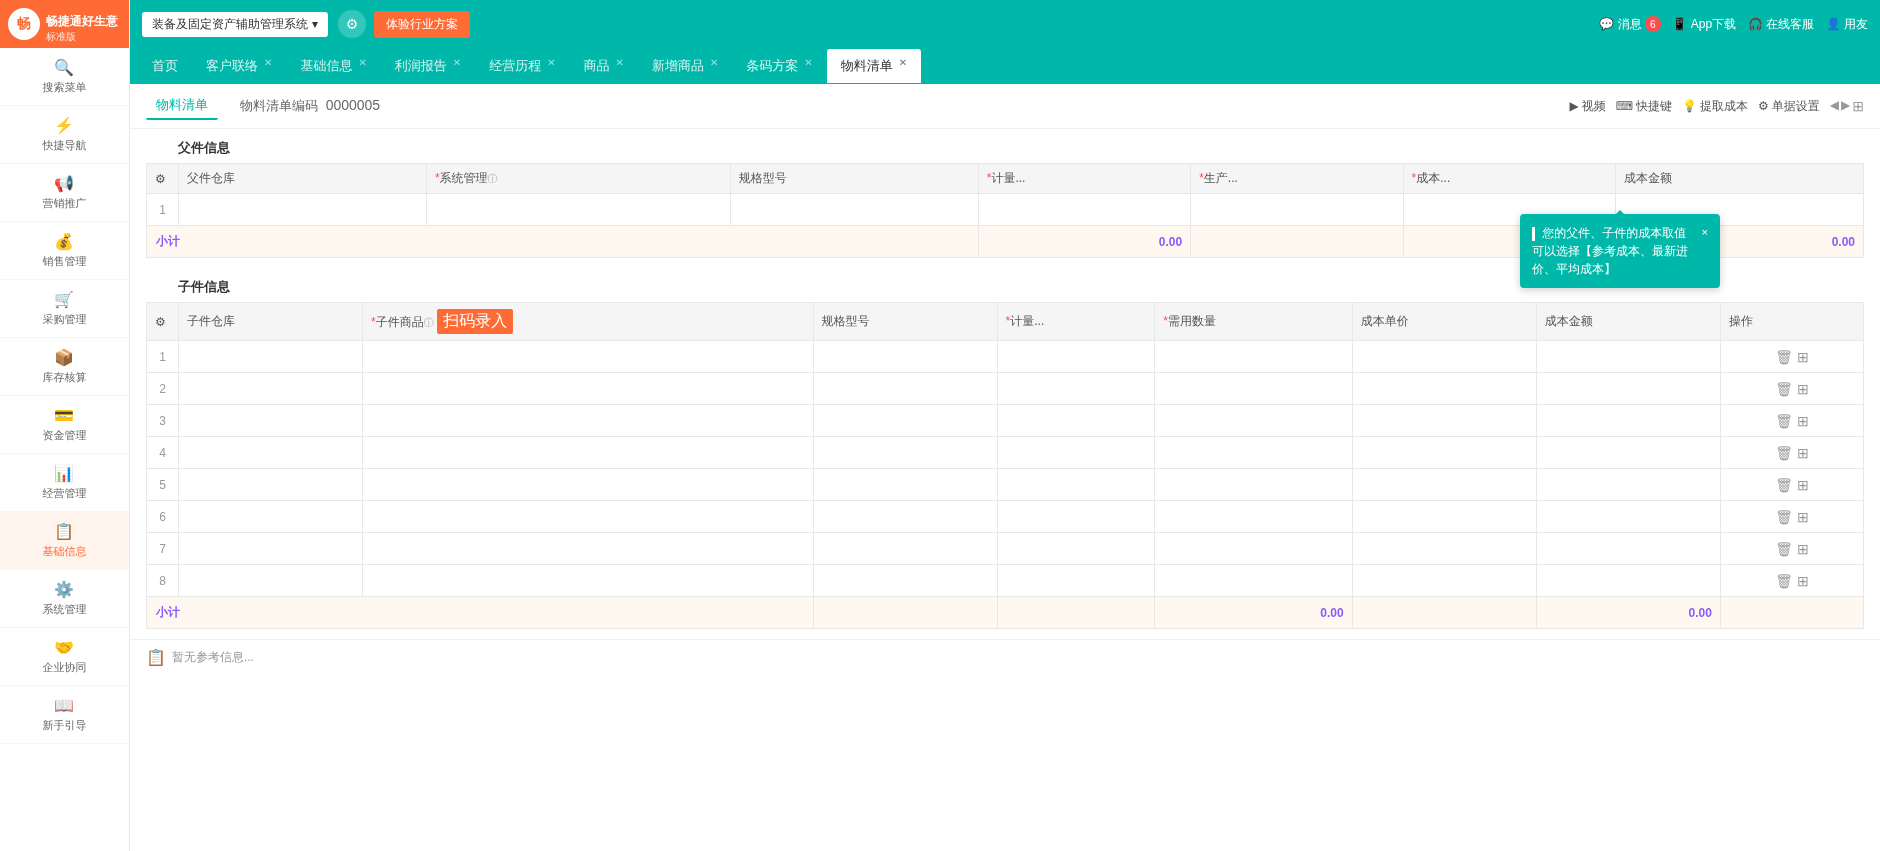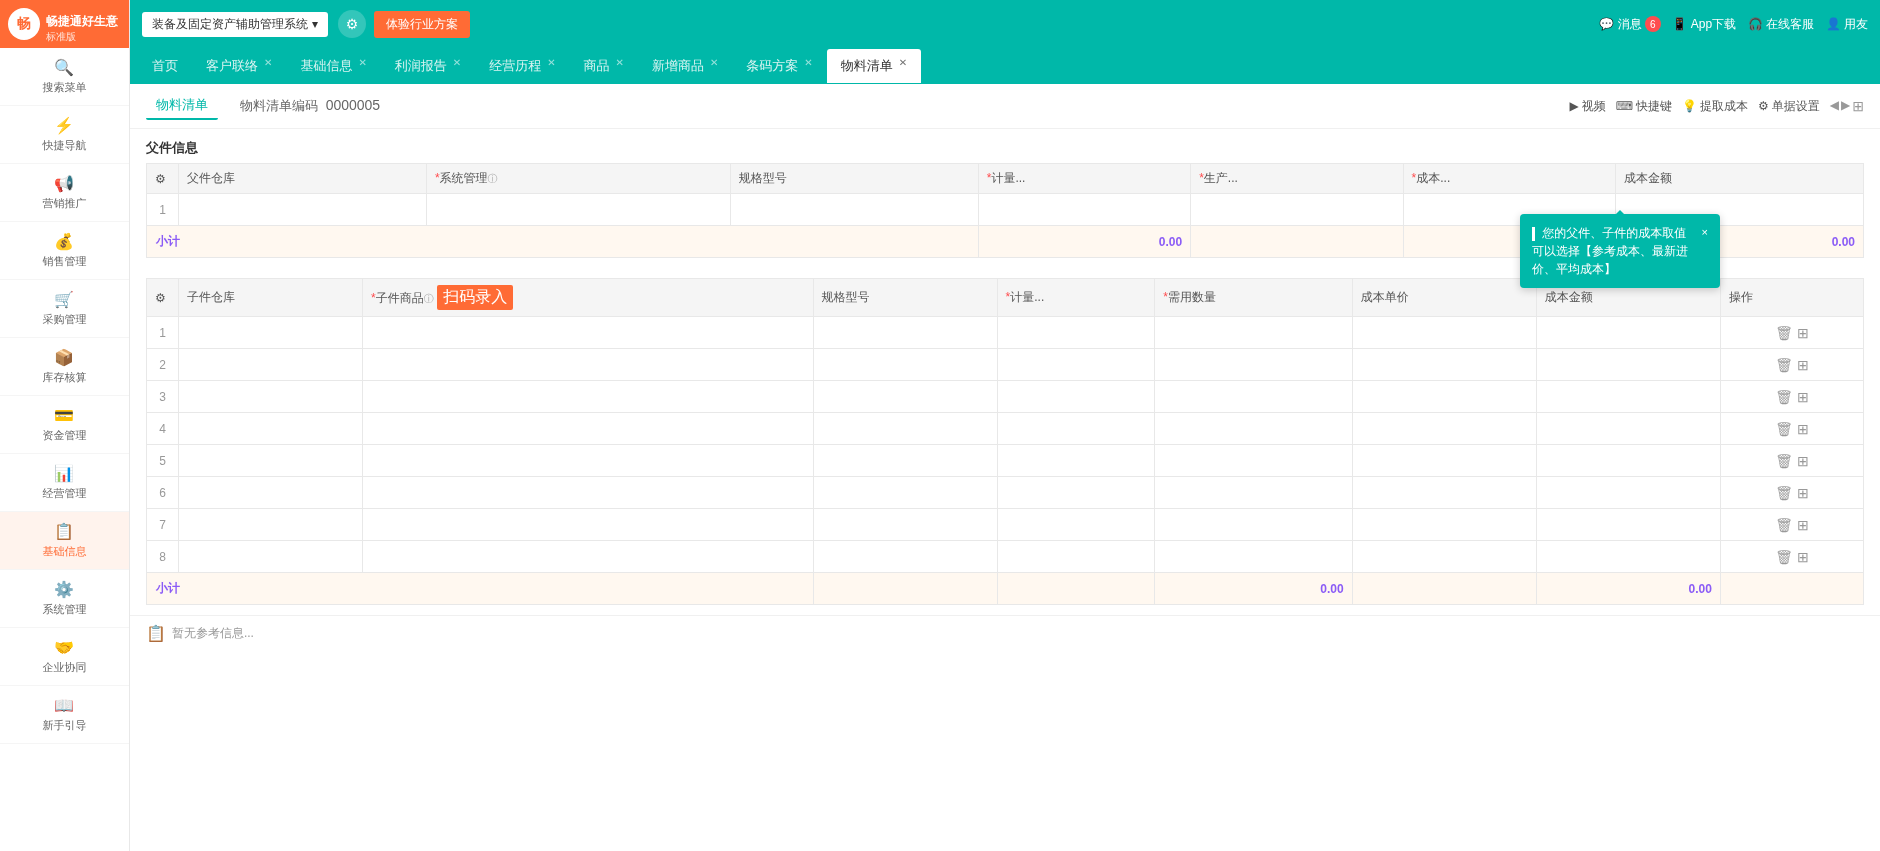--- a/index.html
+++ b/index.html
@@ -188,20 +188,21 @@
       cursor: pointer;
     }
 
     
     .section { padding: 10px 16px; }
     .section-title {
       font-size: 13px;
       font-weight: bold;
       color: #333;
       margin-bottom: 6px;
+      margin-left: 32px;
     }
 
     
     .data-table {
       width: 100%;
       border-collapse: collapse;
       font-size: 12px;
     }
     .data-table th {
       background: #f5f5f5;
@@ -509,20 +510,21 @@
             <td class="num-col">0.00</td>
             <td></td>
             <td></td>
             <td class="num-col">0.00</td>
           </tr>
         </tbody>
       </table>
     </div>
 
     <div class="section">
+      <div class="section-title">子件信息</div>
       <table class="data-table">
         <thead>
           <tr>
             <th class="settings-col">⚙</th>
             <th><span>子件仓库</span></th>
             <th>
               <span class="required">*</span><span>子件商品</span><span style="color:#aaa;font-size:10px;">ⓘ</span>
               <button class="scan-btn">扫码录入</button>
             </th>
             <th><span>规格型号</span></th>

